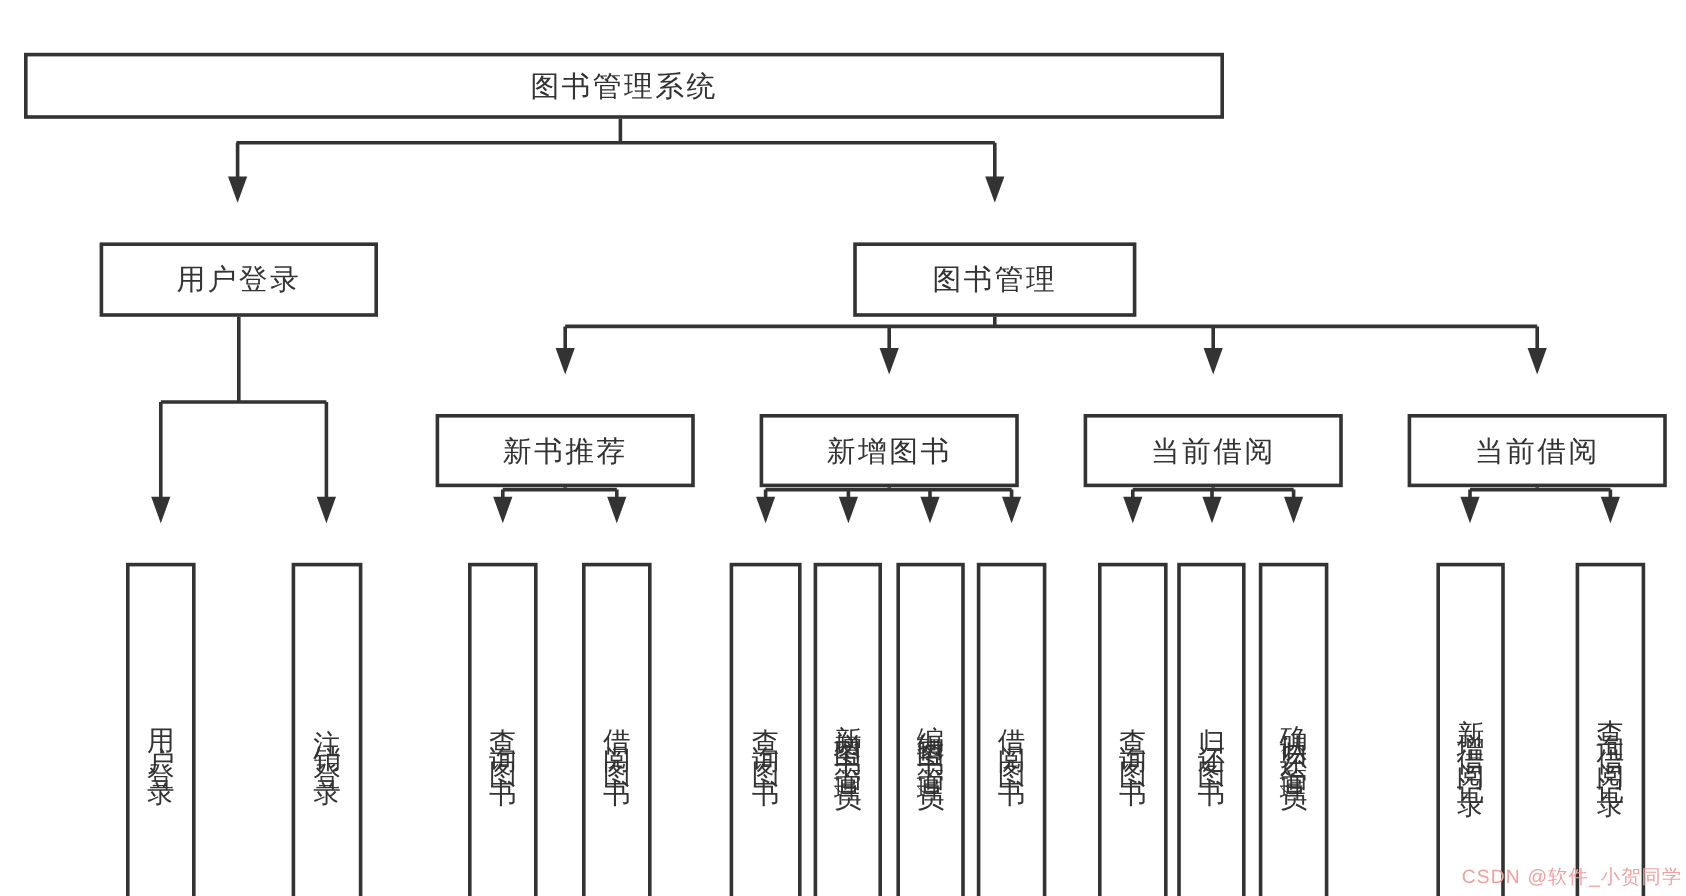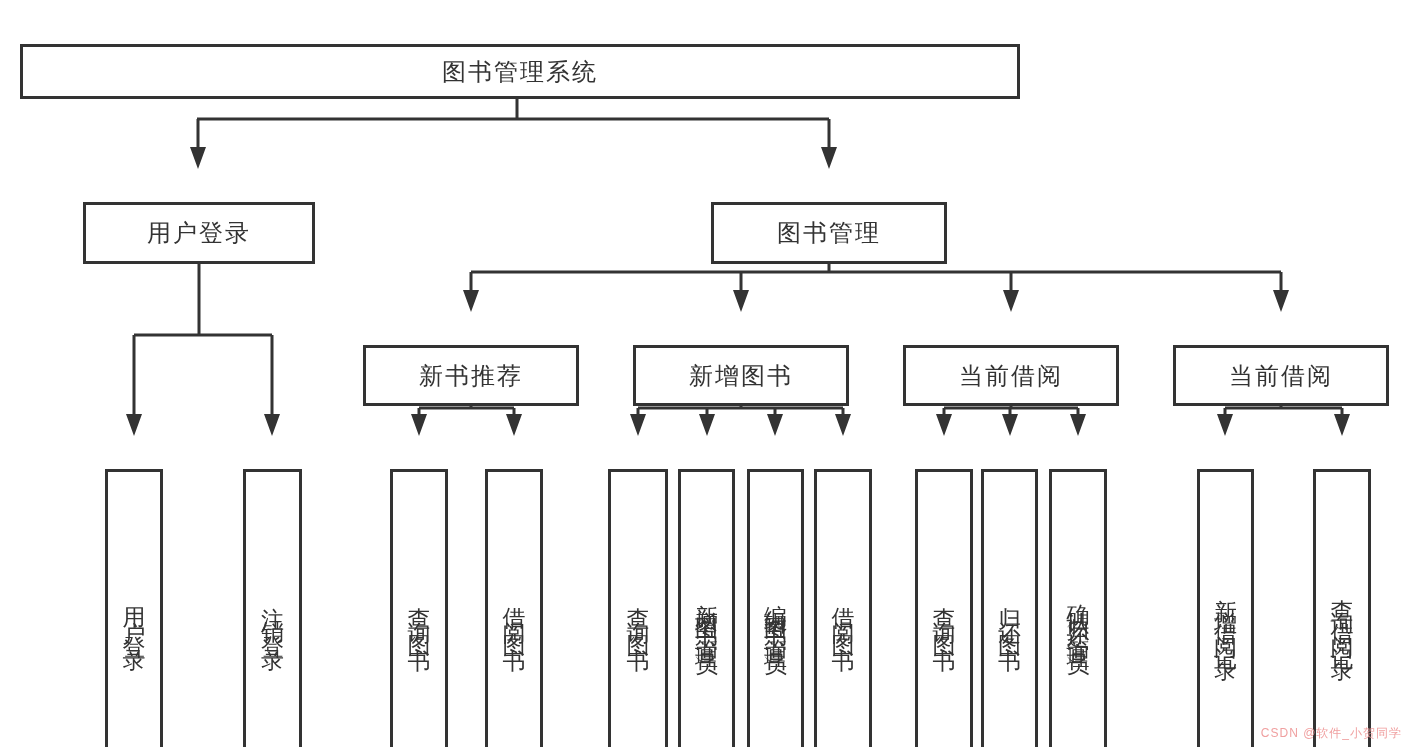--- a/index.html
+++ b/index.html
@@ -35,21 +35,21 @@
     font-size:23px;
     letter-spacing:14px;
     line-height:1;
     white-space:nowrap;
   }
   .leaf.med .lbl{letter-spacing:12px;}
   .leaf.long .lbl{letter-spacing:7px;}
   .watermark{
     position:absolute;
     right:3px;bottom:5px;
-    font-size:12px;
+    font-size:16px;
     letter-spacing:1px;
     color:var(--watermark);
     white-space:nowrap;
   }
 </style>
 </head>
 <body>
 
 <div class="stage">
 

